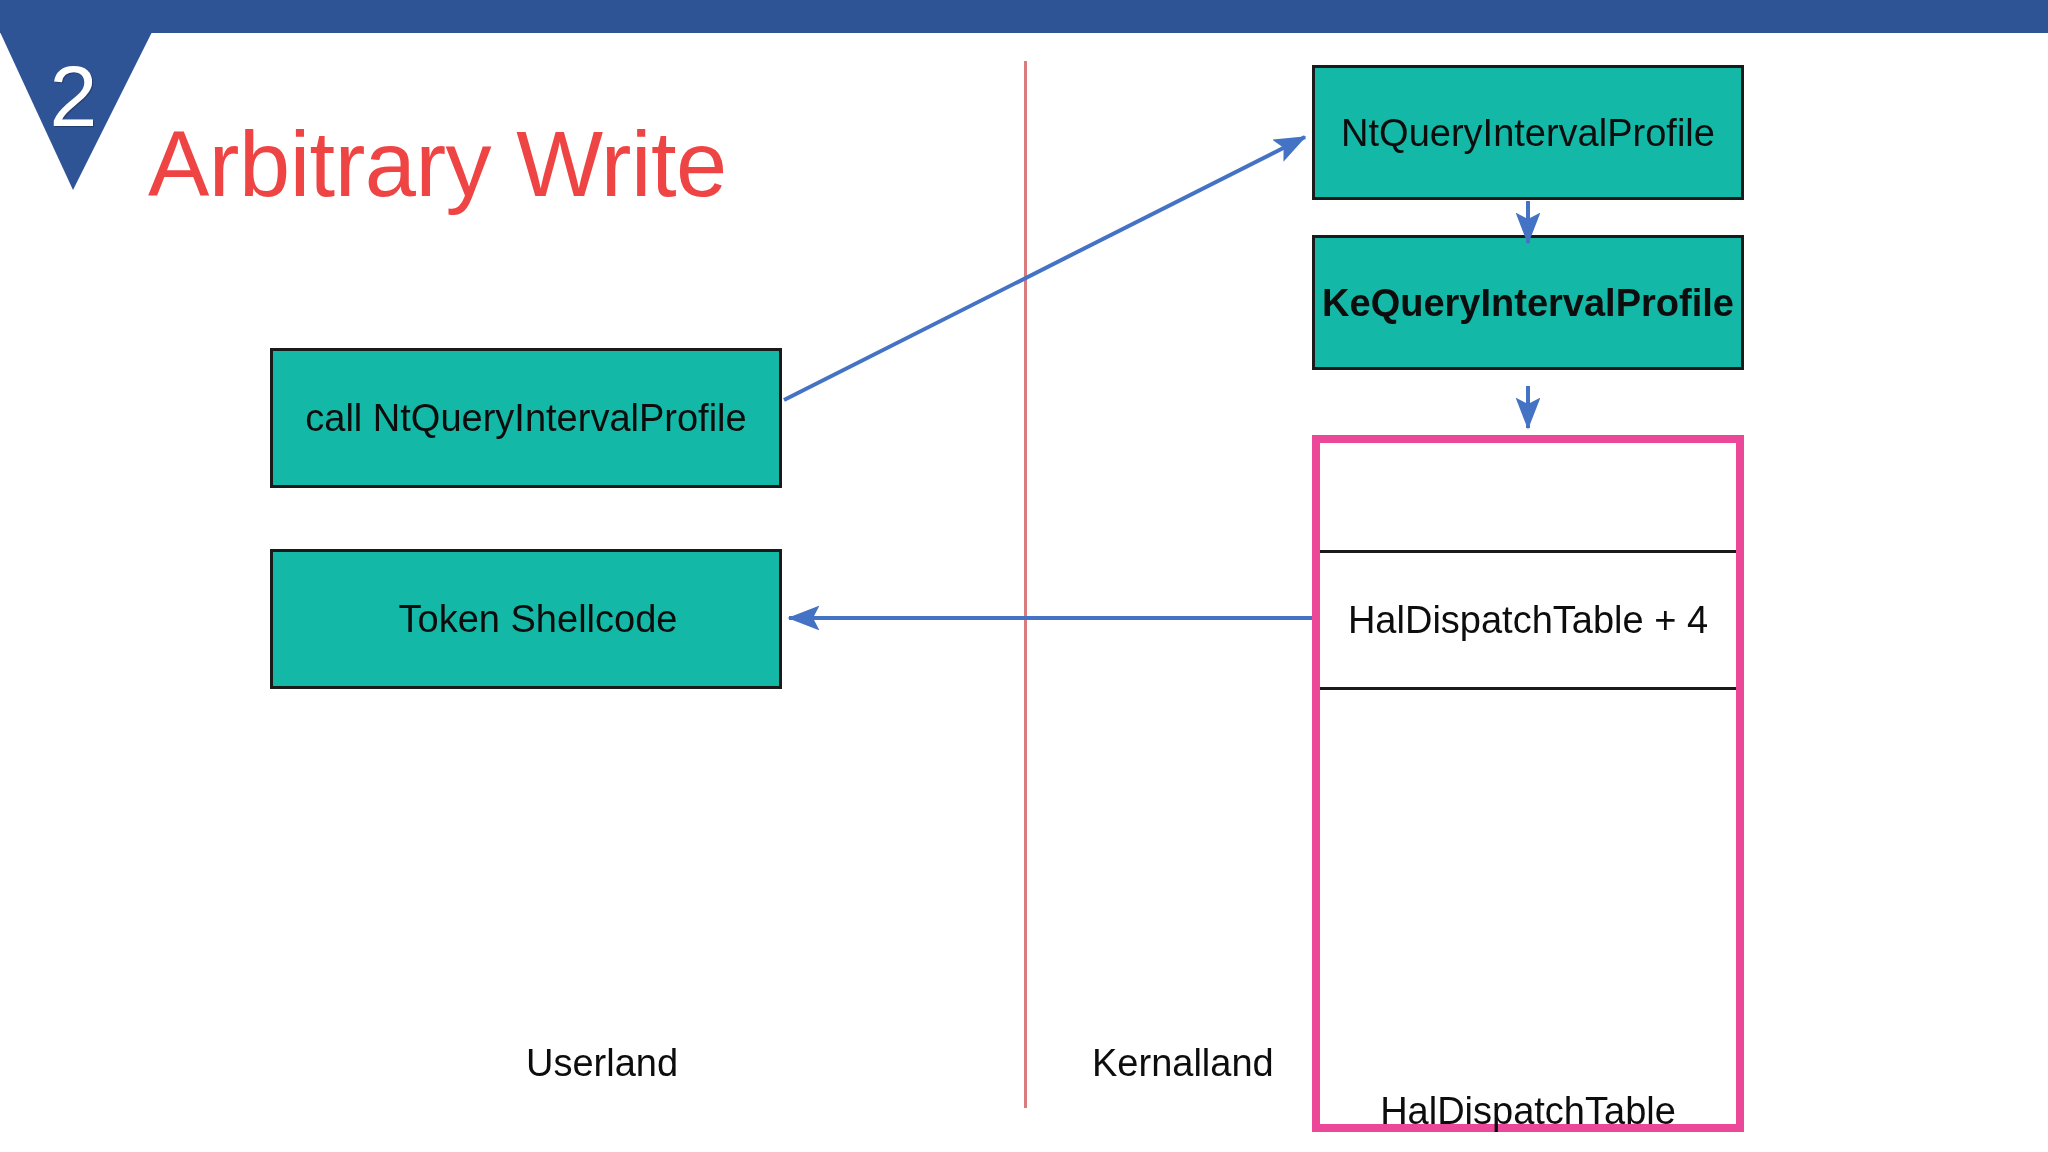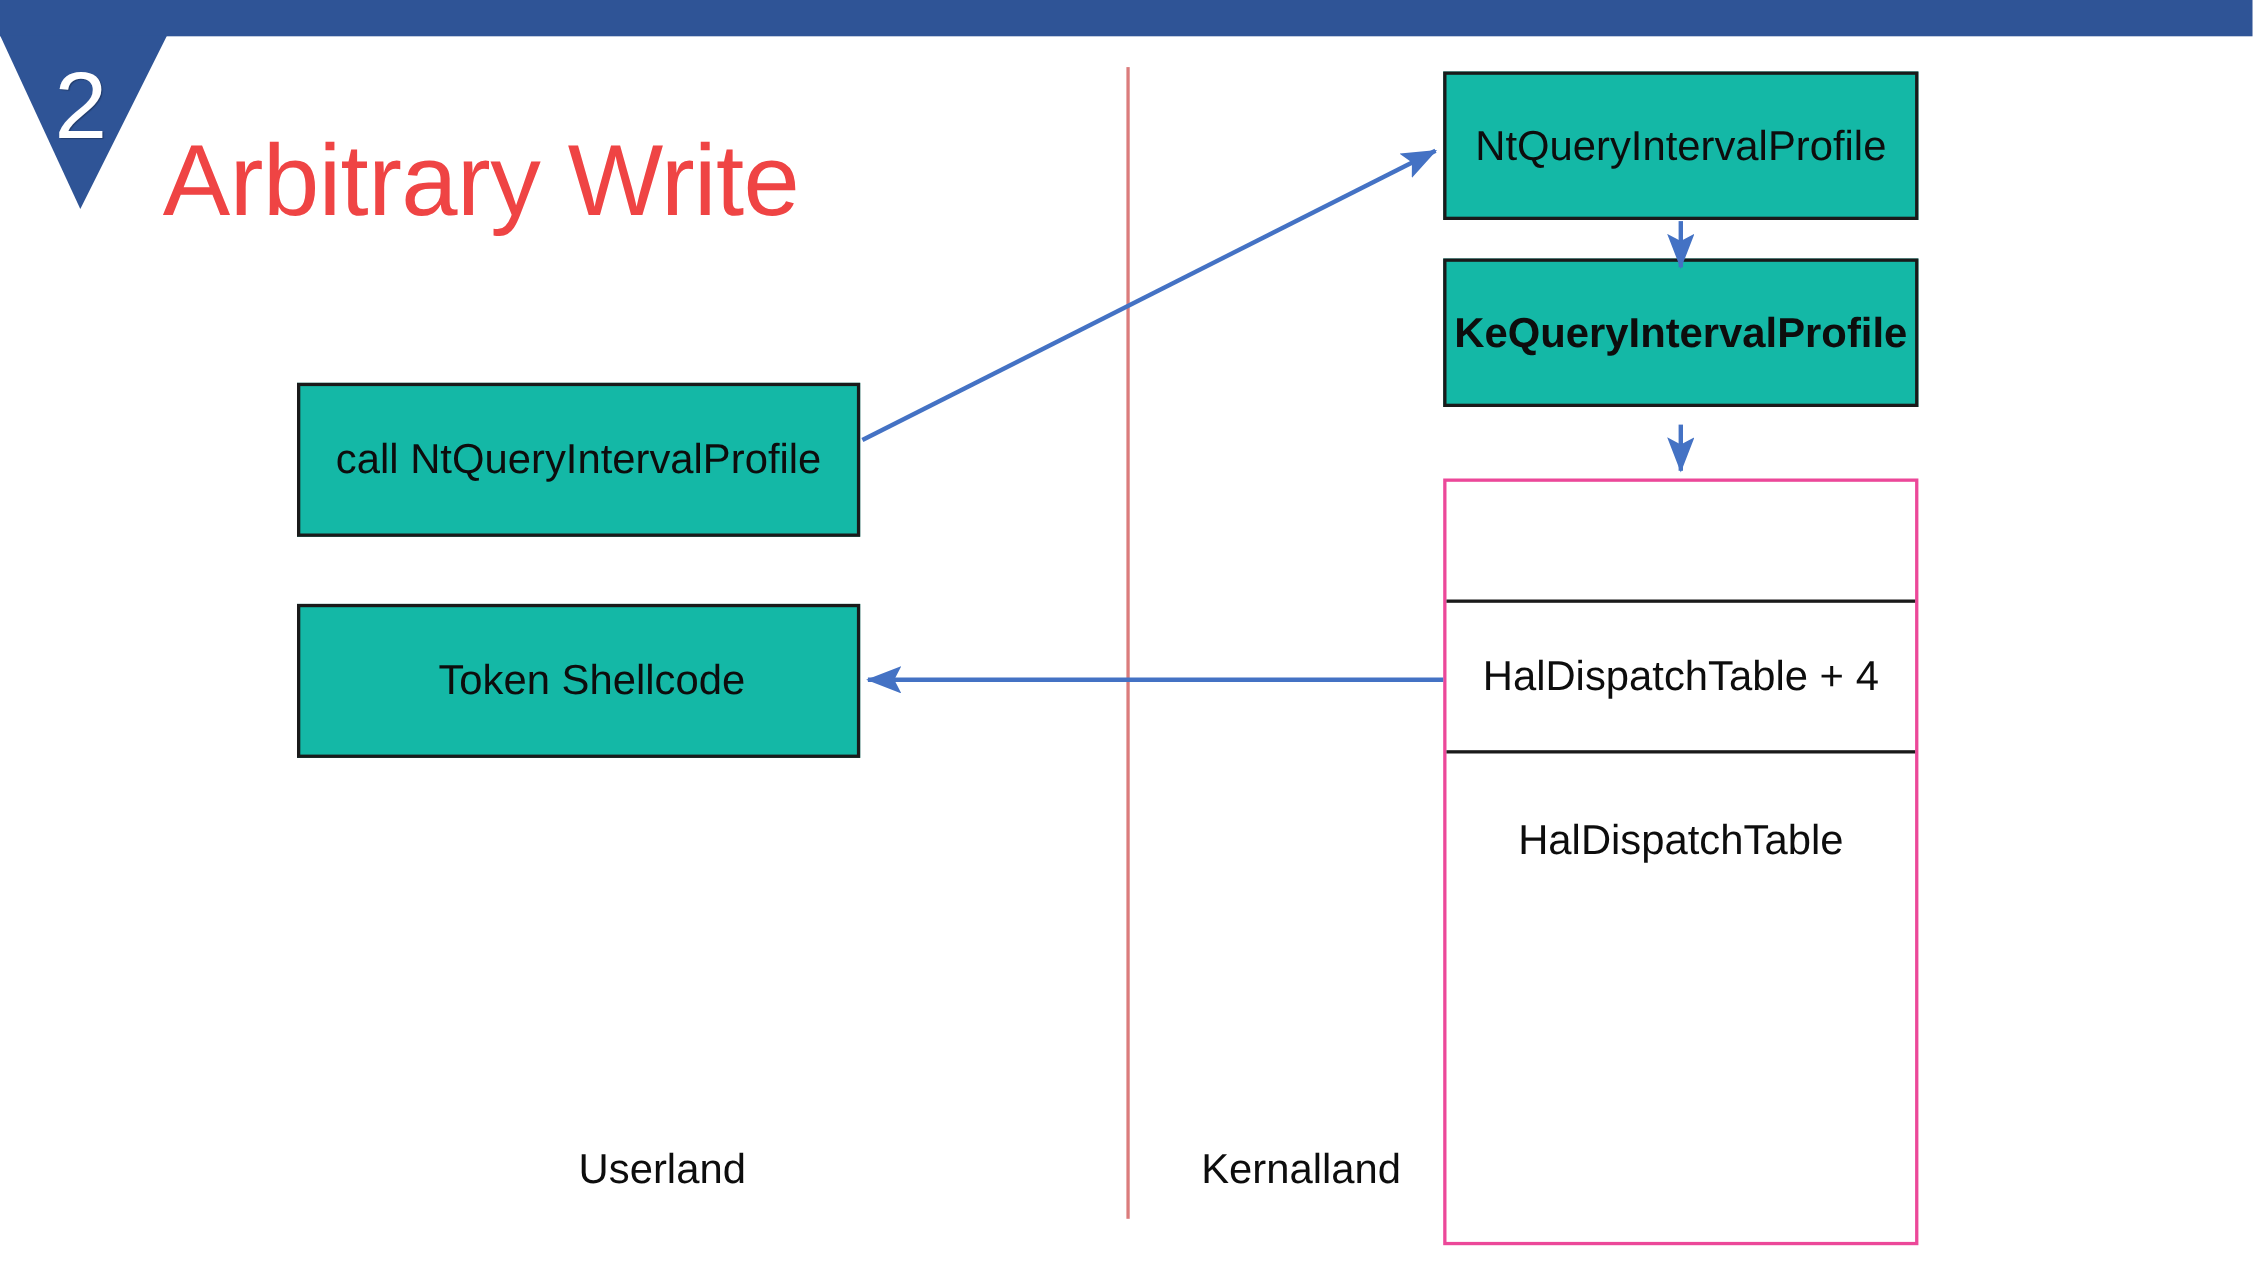--- a/index.html
+++ b/index.html
@@ -105,21 +105,21 @@
   .box-ke { left: 1312px; top: 235px; width: 432px; height: 135px; font-weight: bold; }
 
   
   .hal-container {
     position: absolute;
     left: 1312px;
     top: 435px;
     width: 432px;
     height: 697px;
     box-sizing: border-box;
-    border: 3px solid #ec4899;
+    border: 8px solid #ec4899;
     background: #ffffff;
   }
   .hal-cell {
     box-sizing: border-box;
     width: 100%;
     display: flex;
     justify-content: center;
     color: #0d0d0d;
     font-size: 38px;
     line-height: 46px;
@@ -131,21 +131,21 @@
     border-bottom: 3px solid #1a1a1a;
     align-items: center;
   }
   .hal-cell-plus4 {
     height: 137px;
     border-bottom: 3px solid #1a1a1a;
     align-items: center;
   }
   .hal-cell-table {
     height: 444px;
-    align-items: flex-start;
+    align-items: flex-end;
     padding-top: 56px;
   }
 
   
   .region-label {
     position: absolute;
     color: #0d0d0d;
     font-size: 38px;
     line-height: 46px;
     font-family: "Liberation Sans", sans-serif;

